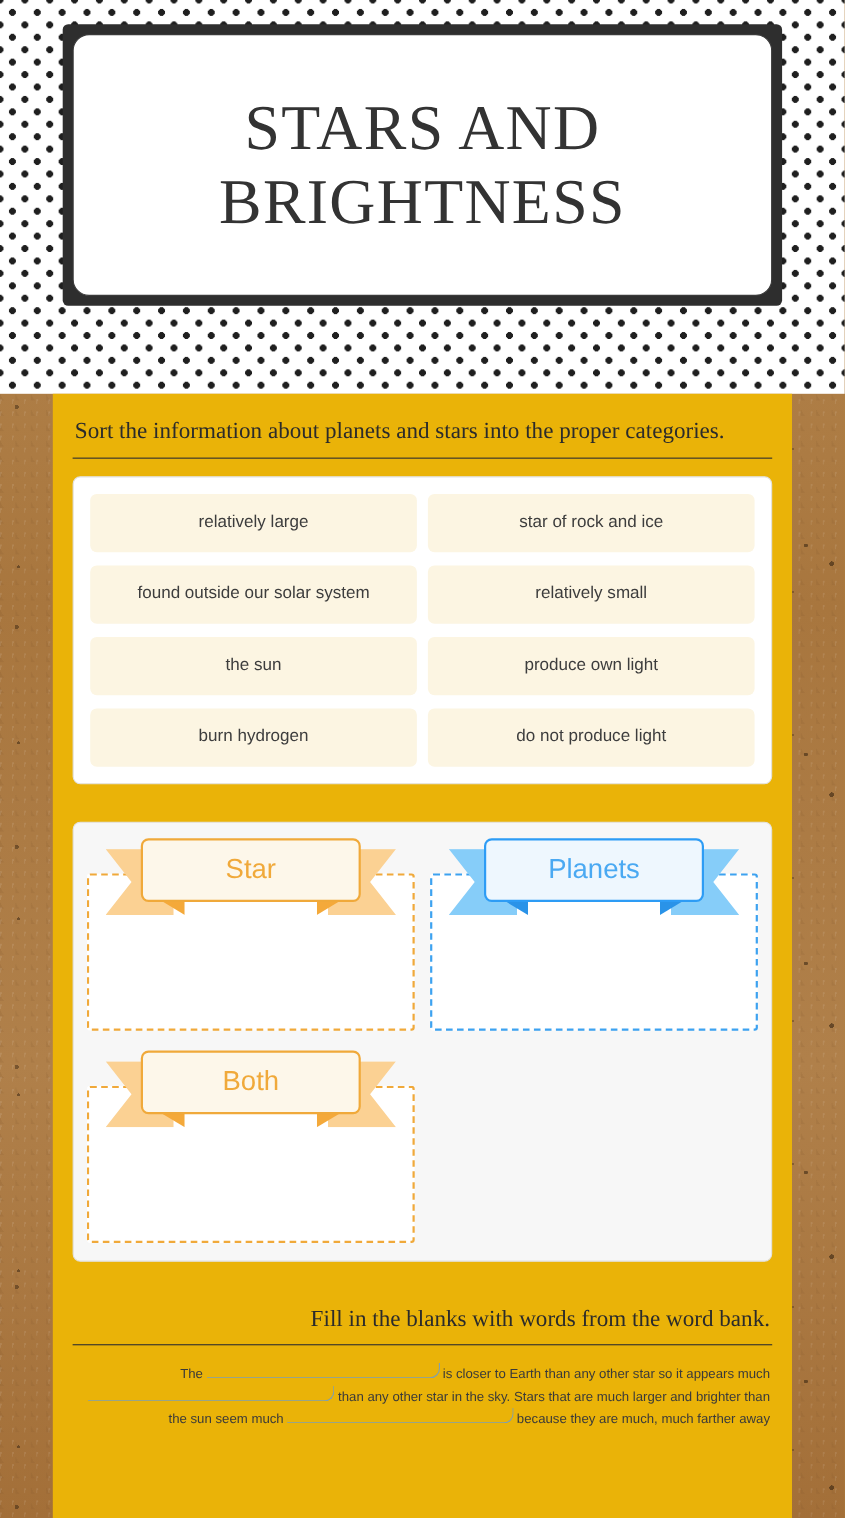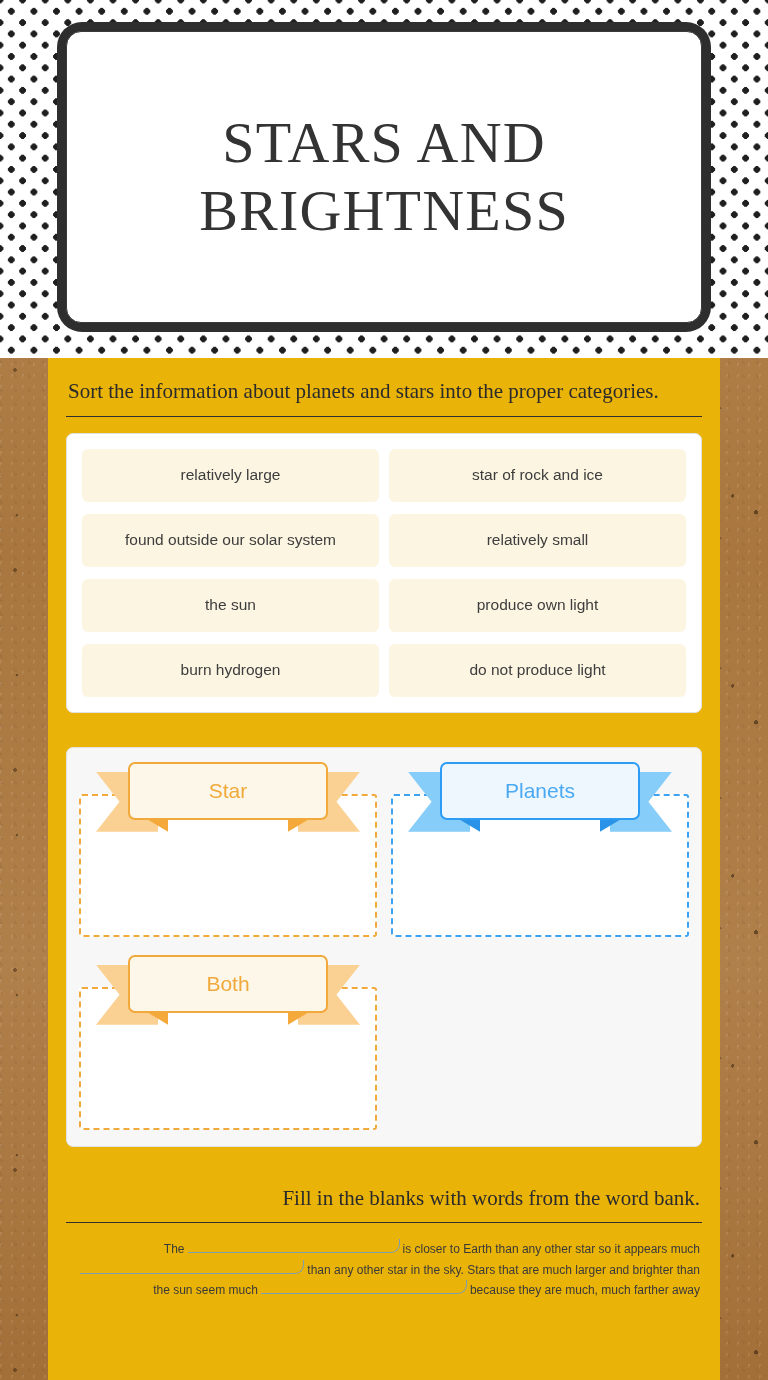--- a/index.html
+++ b/index.html
@@ -51,23 +51,23 @@
       radial-gradient(#1f1f1f 3.1px, transparent 3.3px);
     background-size: 22.6px 22.6px, 22.6px 22.6px;
     background-position: 0 0, 11.3px 11.3px;
   }
 
   .title-frame-outer {
     position: absolute;
     left: 57px;
     top: 22px;
     width: 654px;
-    height: 310px;
+    height: 256px;
     background: #2e2e2e;
-    border-radius: 25px;
+    border-radius: 5px;
     padding: 9px;
   }
   .title-frame-inner {
     width: 100%;
     height: 100%;
     background: #ffffff;
     border: 1.6px solid #3a3a3a;
     border-radius: 15px;
     display: flex;
     align-items: center;
@@ -210,21 +210,21 @@
     display: flex;
     align-items: center;
     justify-content: center;
     z-index: 3;
   }
   .category.blue .ribbon-plaque {
     background: #eef7fe;
     border-color: #2d9cf5;
   }
   .ribbon-label {
-    font-size: 21px;
+    font-size: 25px;
     color: #f0a93a;
     font-weight: 400;
   }
   .category.blue .ribbon-label { color: #4aa9f2; }
   .category.empty-slot { padding-top: 0; }
 
   
   .fill-section { margin-top: 38px; text-align: right; }
   .fill-body {
     font-size: 12px;

